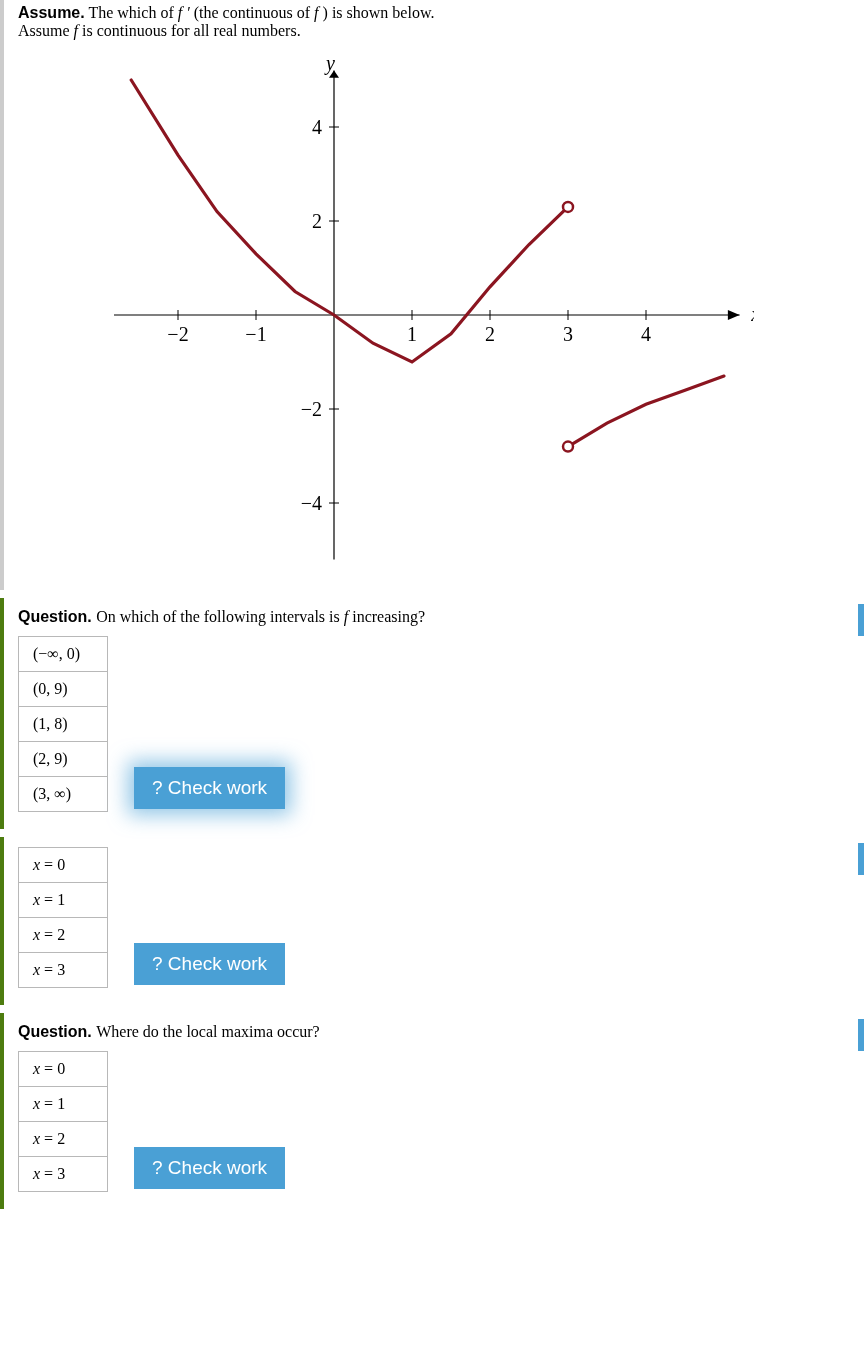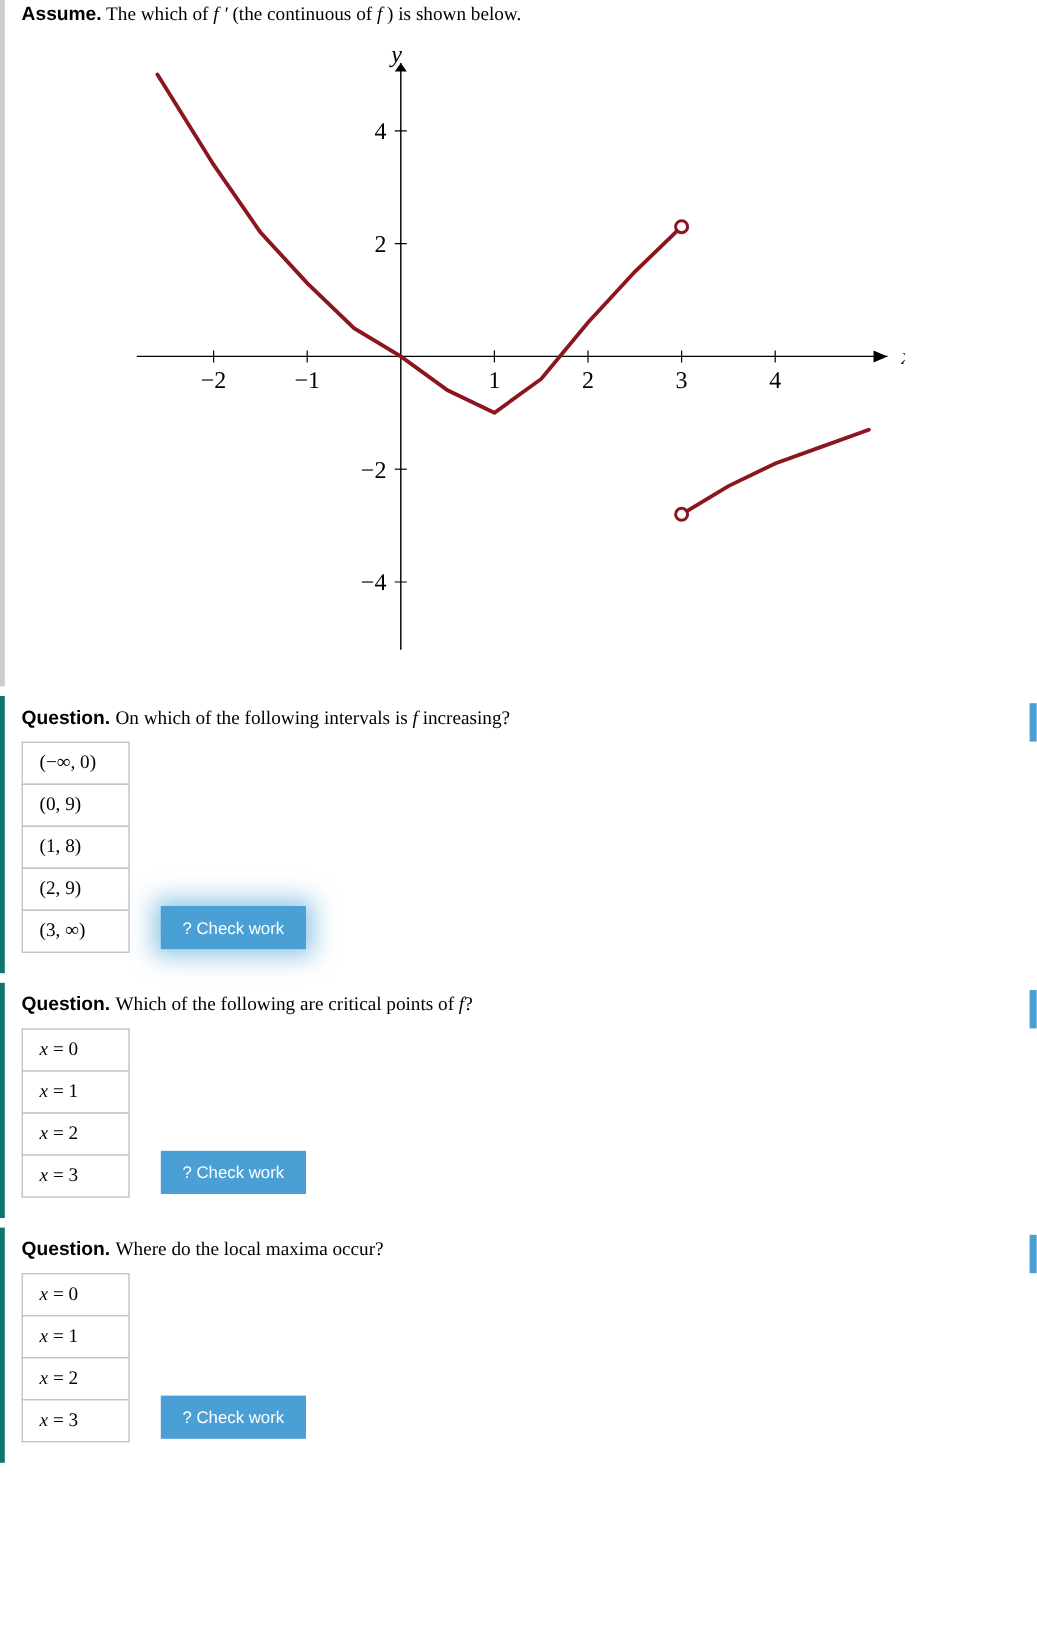--- a/index.html
+++ b/index.html
@@ -20,21 +20,21 @@
     font-family: Arial, Helvetica, sans-serif;
     font-weight: bold;
   }
   .math-ital { font-style: italic; font-family: 'Times New Roman', serif; }
   .chart-wrap {
     display: flex;
     justify-content: center;
     padding: 10px 0 0 0;
   }
   .question-block {
-    border-left: 4px solid #0f766e;
+    border-left: 4px solid #4d7c0f;
     padding: 10px 14px 18px 14px;
     margin-bottom: 8px;
     position: relative;
   }
   .question-label {
     font-family: Arial, Helvetica, sans-serif;
     font-weight: bold;
   }
   .question-text { margin-bottom: 10px; }
   .options-row { display: flex; align-items: center; }
@@ -50,21 +50,21 @@
     font-size: 16px;
     margin-bottom: -1px;
     background: #fff;
     cursor: pointer;
   }
   .check-btn {
     display: inline-block;
     background: #4aa0d5;
     color: #fff;
     font-family: Arial, Helvetica, sans-serif;
-    font-size: 14px;
+    font-size: 19px;
     padding: 10px 18px;
     border: none;
     margin-left: 26px;
     cursor: pointer;
     white-space: nowrap;
   }
   .check-btn.glow {
     box-shadow: 0 0 20px 6px rgba(74,160,213,0.6);
   }
   .side-marker {
@@ -77,20 +77,23 @@
   }
   svg text { font-family: 'Times New Roman', serif; }
 </style>
 </head>
 <body>
 
 <div class="example-block">
   <div>
     <span class="example-label">Assume.</span>
     <span>The which of </span><span class="math-ital">f ′</span><span> (the continuous of </span><span class="math-ital">f</span><span> ) is shown below.</span>
+  </div>
+  <div>
+    <span>Assume </span><span class="math-ital">f</span><span> is continuous for all real numbers.</span>
   </div>
 
   <div class="chart-wrap">
     <svg id="chart-svg" width="640" height="530">
         <line x1="-29.600000000000023" y1="265" x2="625.6" y2="265" stroke="#000" stroke-width="1.2"></line>
         <line x1="220" y1="20.599999999999994" x2="220" y2="509.4" stroke="#000" stroke-width="1.2"></line>
         <polygon points="625.6,265 613.9,260 613.9,270" fill="#000"></polygon>
         <polygon points="220,20.599999999999994 215,27.650000000000006 225,27.650000000000006" fill="#000"></polygon>
         <text x="637.3" y="271" font-size="20" font-style="italic">x</text>
         <text x="212" y="19.55000000000001" font-size="20" font-style="italic">y</text>
@@ -132,21 +135,20 @@
           <div class="option">(0, 9)</div>
           <div class="option">(1, 8)</div>
           <div class="option">(2, 9)</div>
           <div class="option">(3, ∞)</div>
         </div>
         <div style="align-self: flex-end; padding-bottom: 2px;"><button class="check-btn glow">? Check work</button></div>
       </div>
     </div>
     <div class="question-block">
       <div class="side-marker"></div>
-      <div class="question-text"><span class="question-label">Question.   </span><span>Which of the following are critical points of </span><span class="math-ital">f</span><span>?</span></div>
       <div class="options-row">
         <div class="options">
           <div class="option"><span class="math-ital">x</span><span> = 0</span></div>
           <div class="option"><span class="math-ital">x</span><span> = 1</span></div>
           <div class="option"><span class="math-ital">x</span><span> = 2</span></div>
           <div class="option"><span class="math-ital">x</span><span> = 3</span></div>
         </div>
         <div style="align-self: flex-end; padding-bottom: 2px;"><button class="check-btn">? Check work</button></div>
       </div>
     </div>

